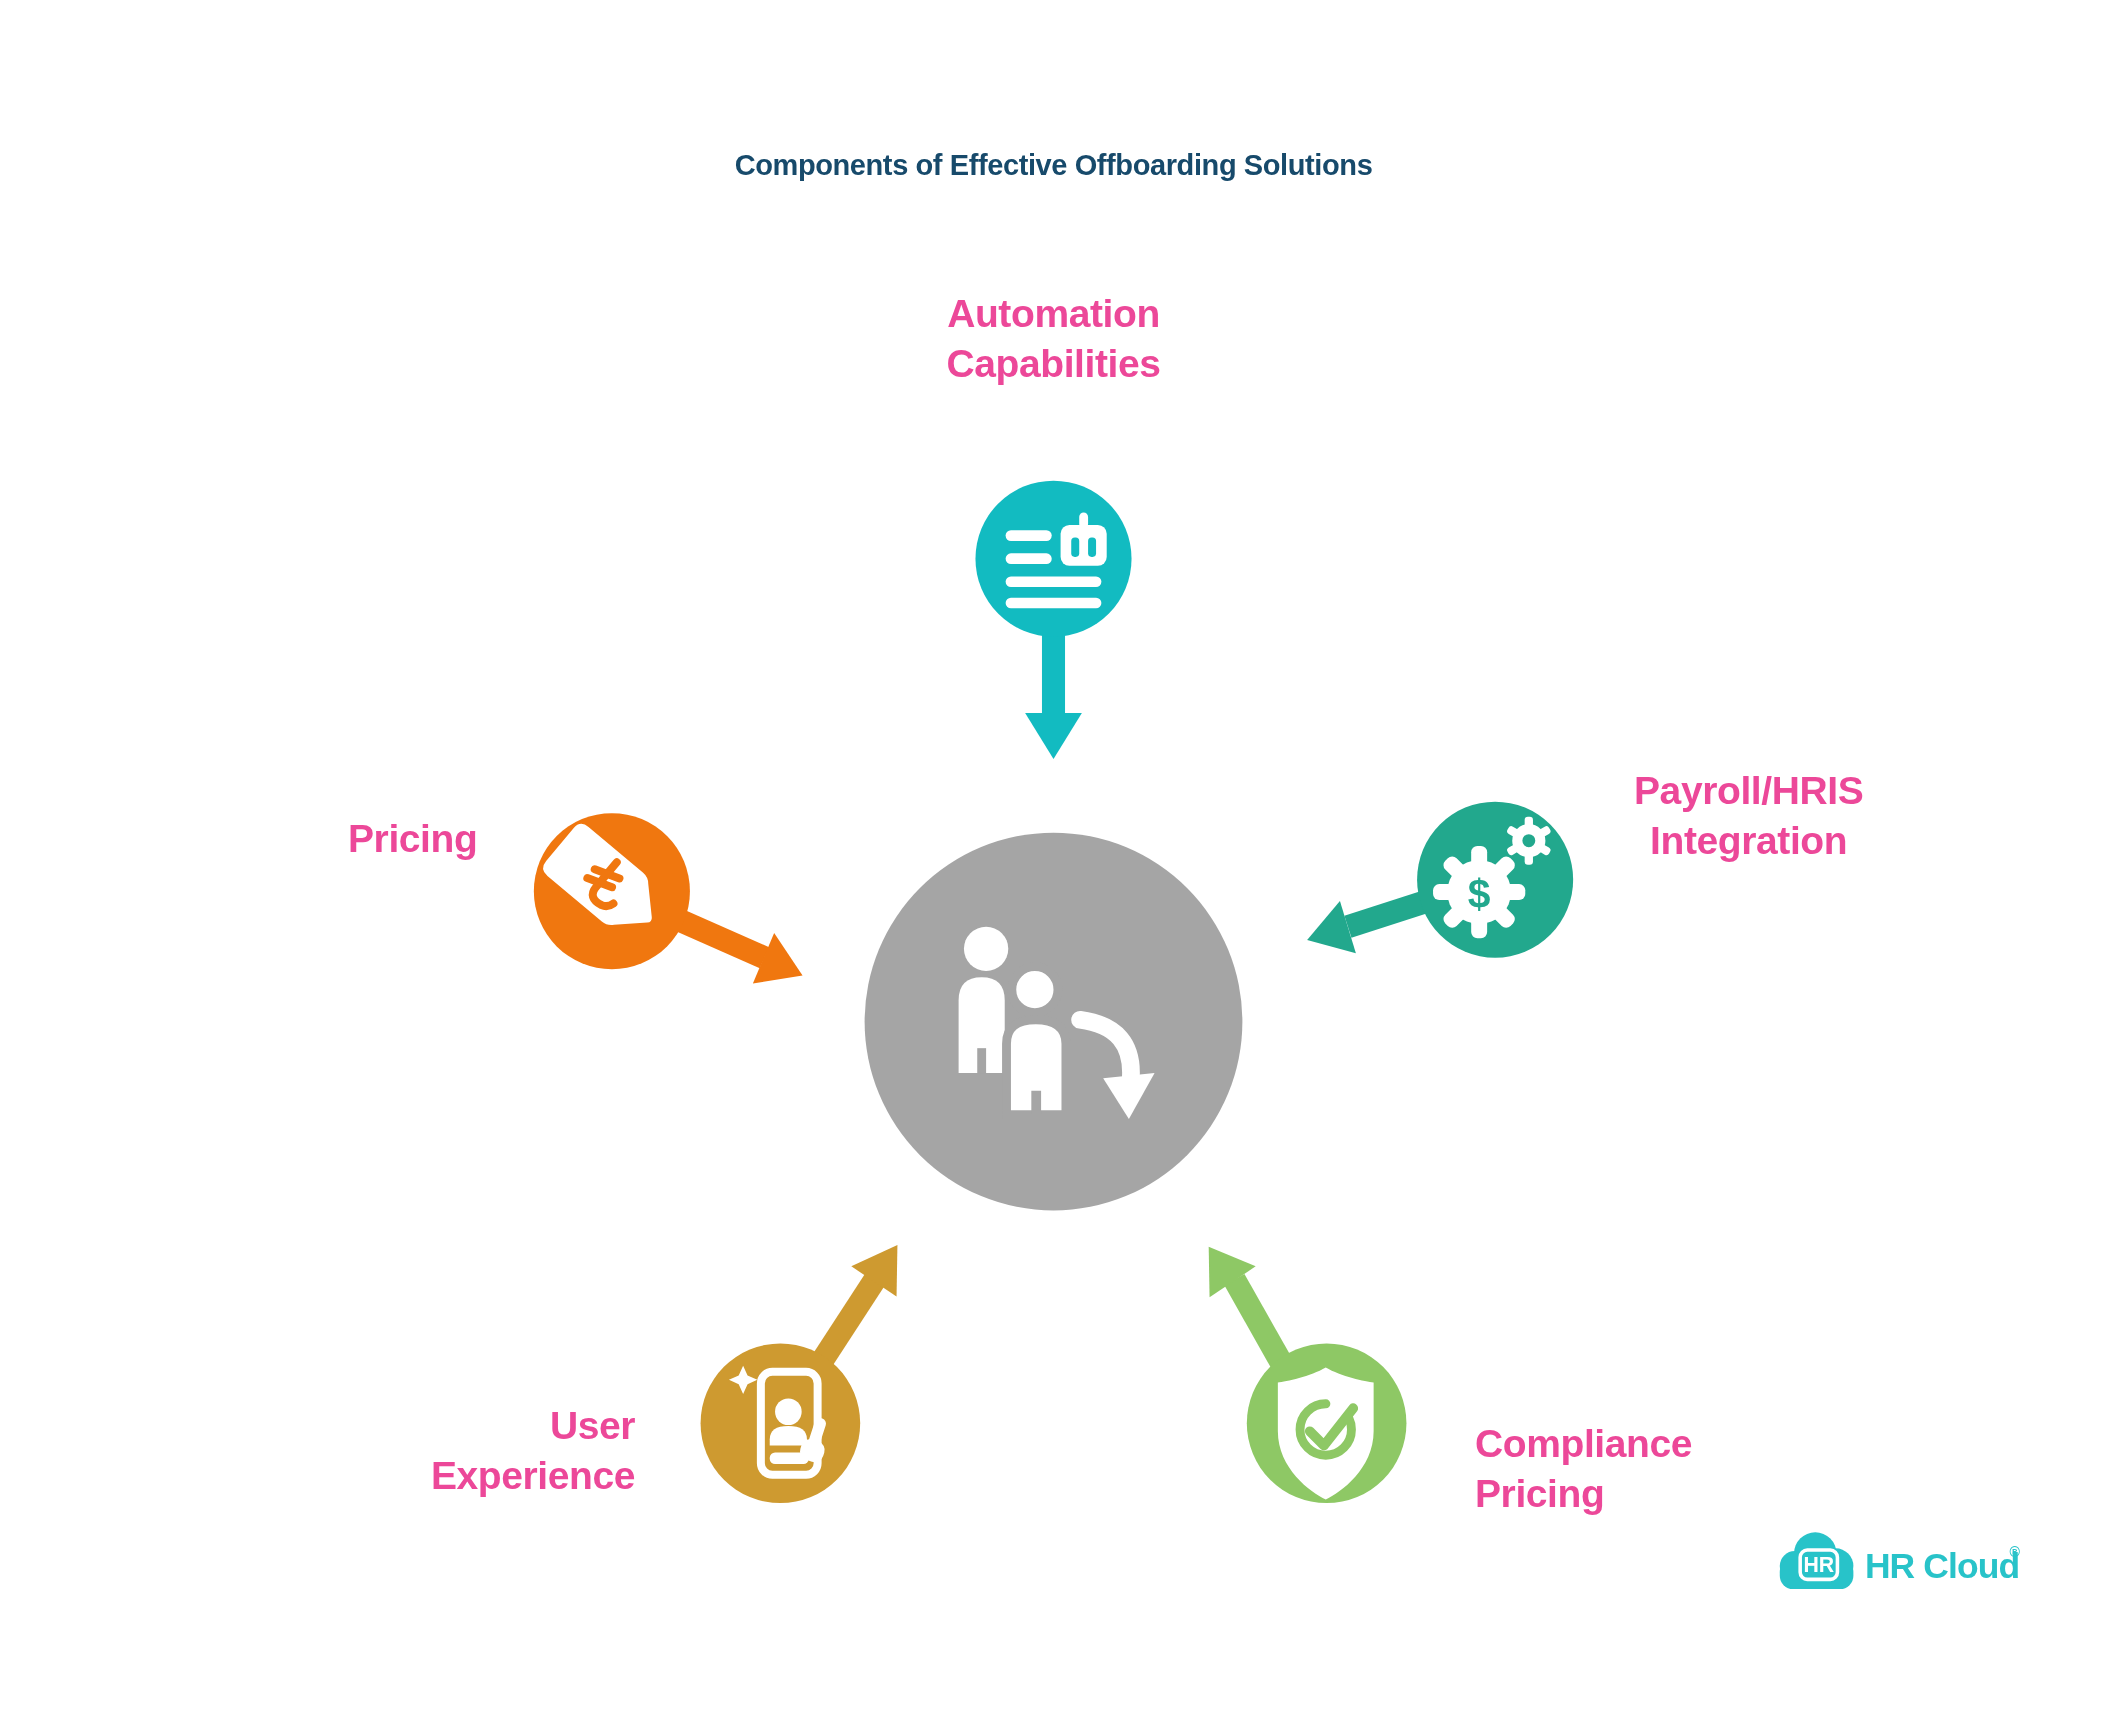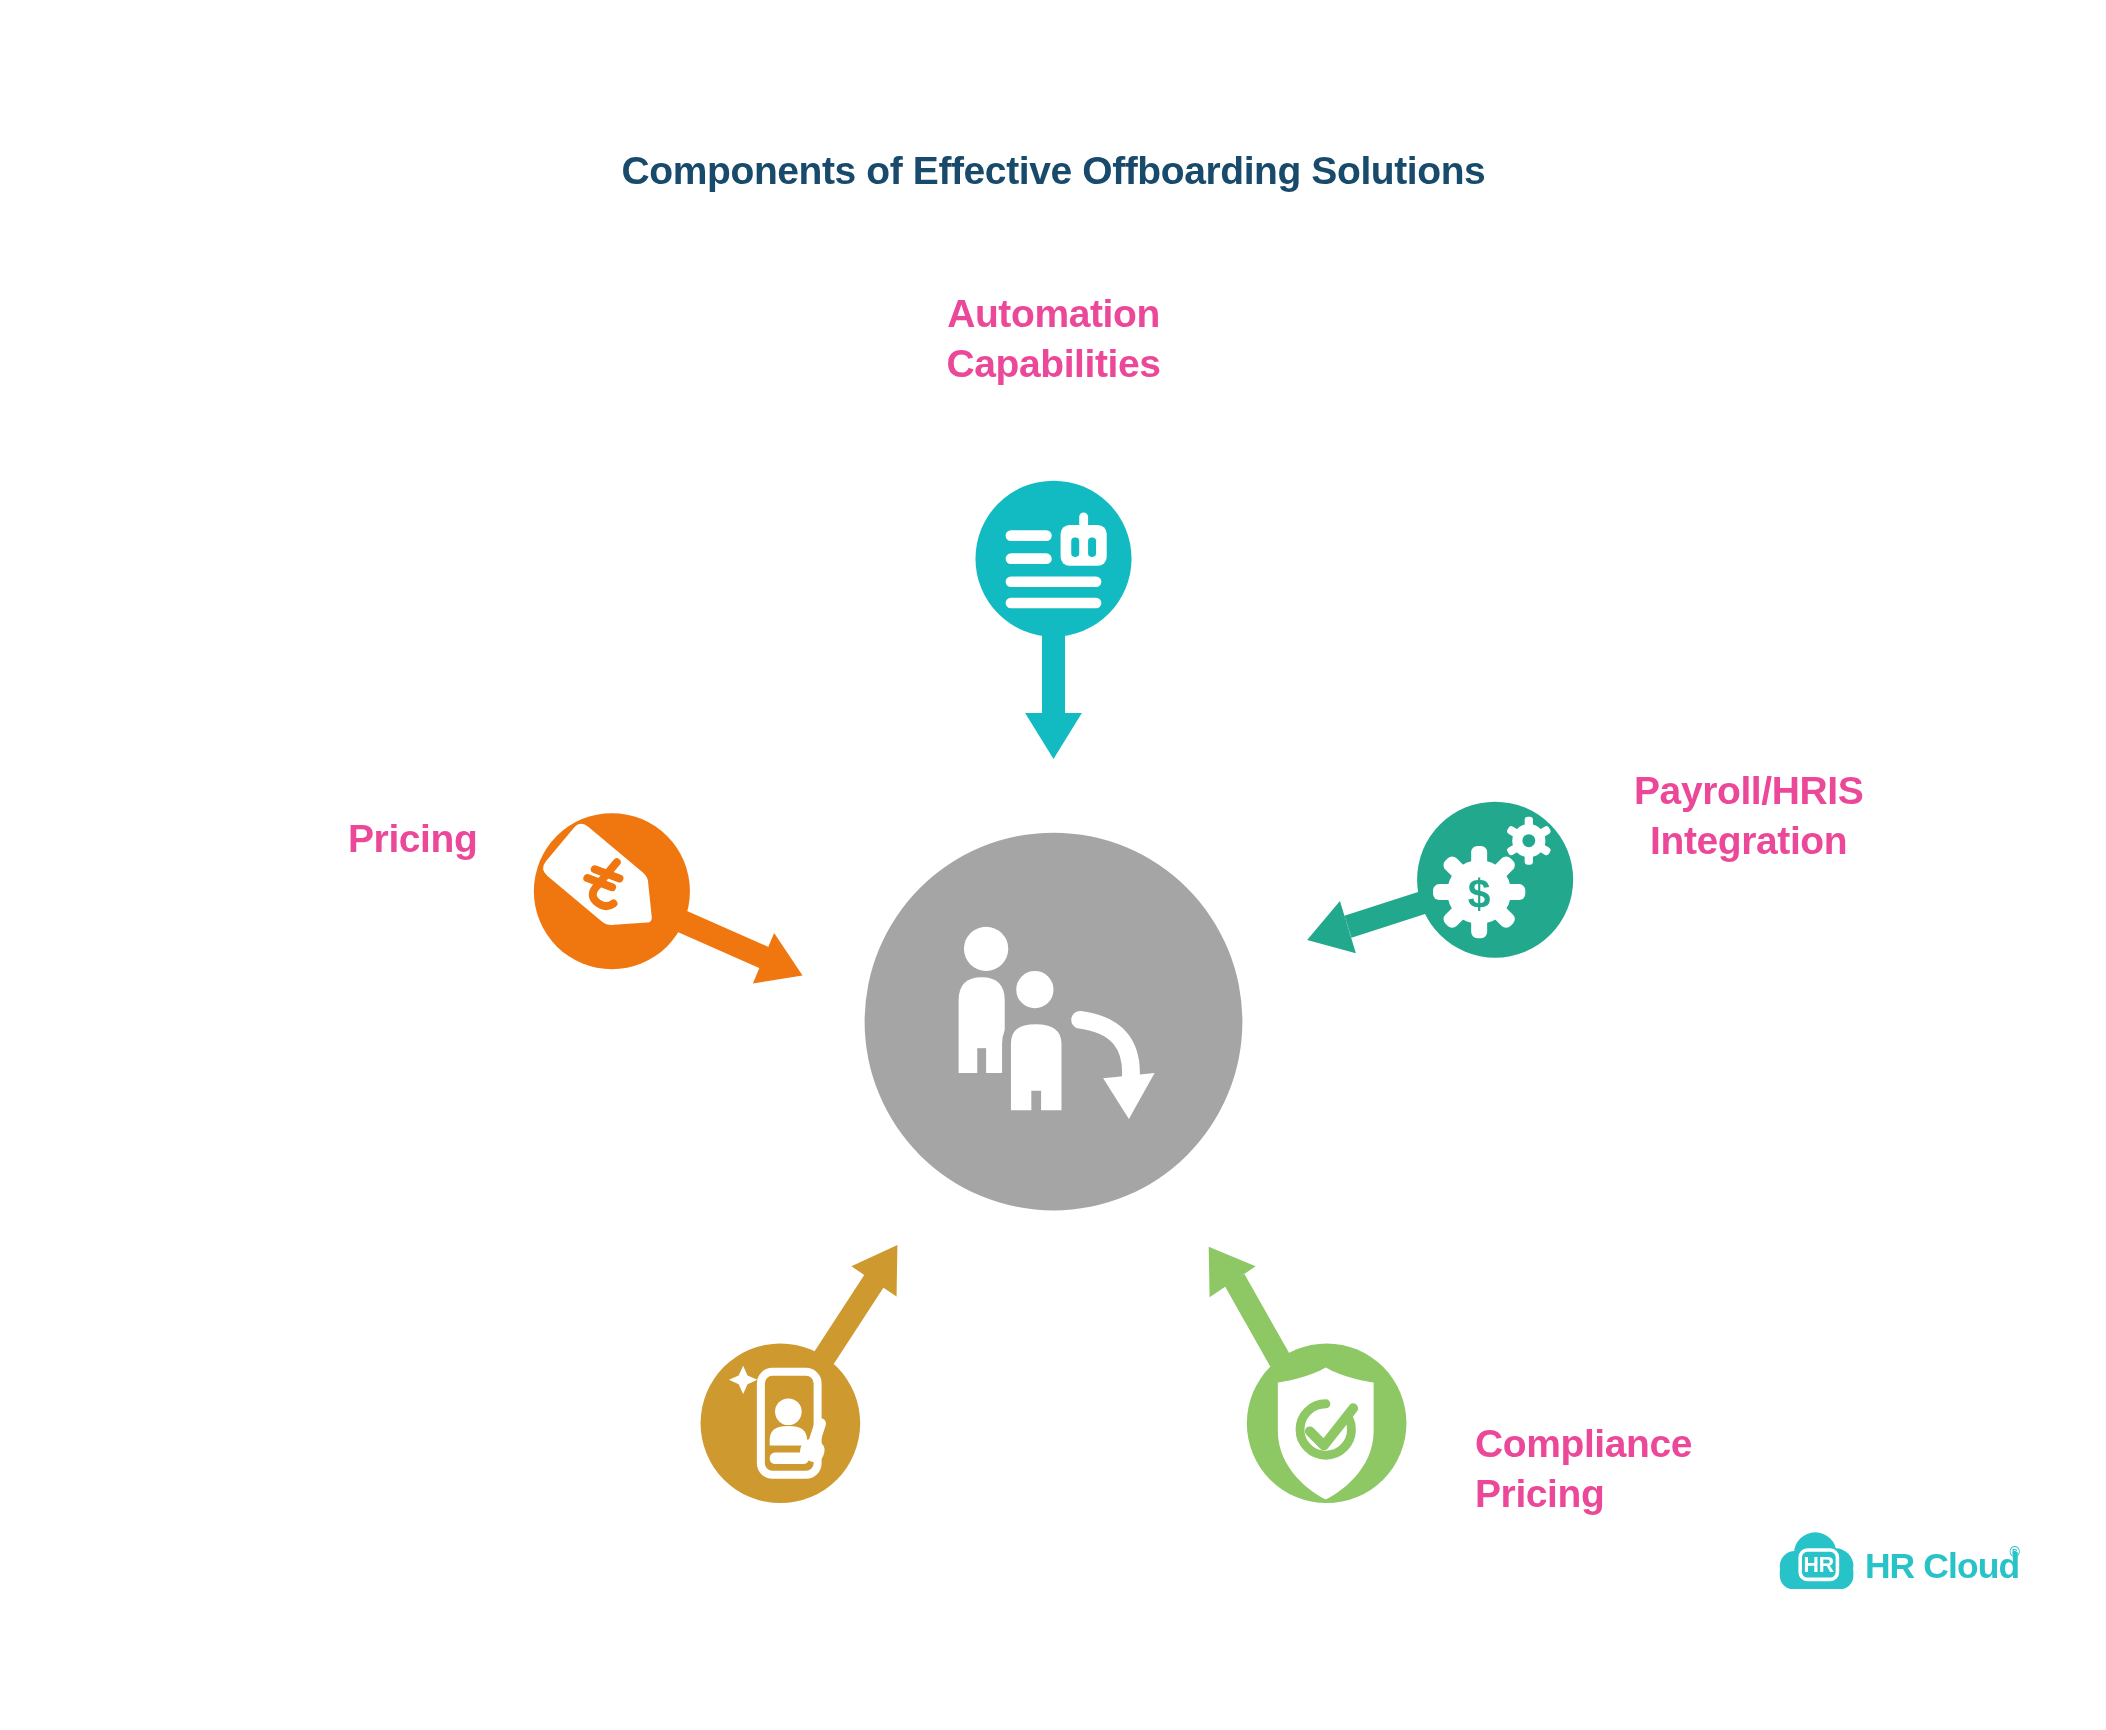--- a/index.html
+++ b/index.html
@@ -7,21 +7,21 @@
     position:relative;
     width:2107px;height:1731px;
     background:#ffffff;
     font-family:"Liberation Sans", sans-serif;
     overflow:hidden;
   }
   .title{
     position:absolute;
     top:149px;left:50%;
     transform:translateX(-50%);
-    font-size:39px;font-weight:bold;
+    font-size:29px;font-weight:bold;
     color:#174A6B;
     white-space:nowrap;
     letter-spacing:-0.4px;
   }
   .node-label{
     position:absolute;
     font-size:39px;font-weight:bold;
     color:#ec4899;
     line-height:50px;
     letter-spacing:-0.4px;
@@ -49,20 +49,24 @@
 
   <div class="node-label lbl-pricing">
     <span>Pricing</span>
   </div>
 
   <div class="node-label lbl-payroll">
     <span>Payroll/HRIS</span>
     <span>Integration</span>
   </div>
 
+  <div class="node-label lbl-ux">
+    <span>User</span>
+    <span>Experience</span>
+  </div>
 
   <div class="node-label lbl-compliance">
     <span>Compliance</span>
     <span>Pricing</span>
   </div>
 
   <svg class="diagram" width="2107" height="1731" viewBox="0 0 2376 1952">
 
     <g>
       <circle cx="1188" cy="1152" r="213" fill="#A5A5A5"></circle>

